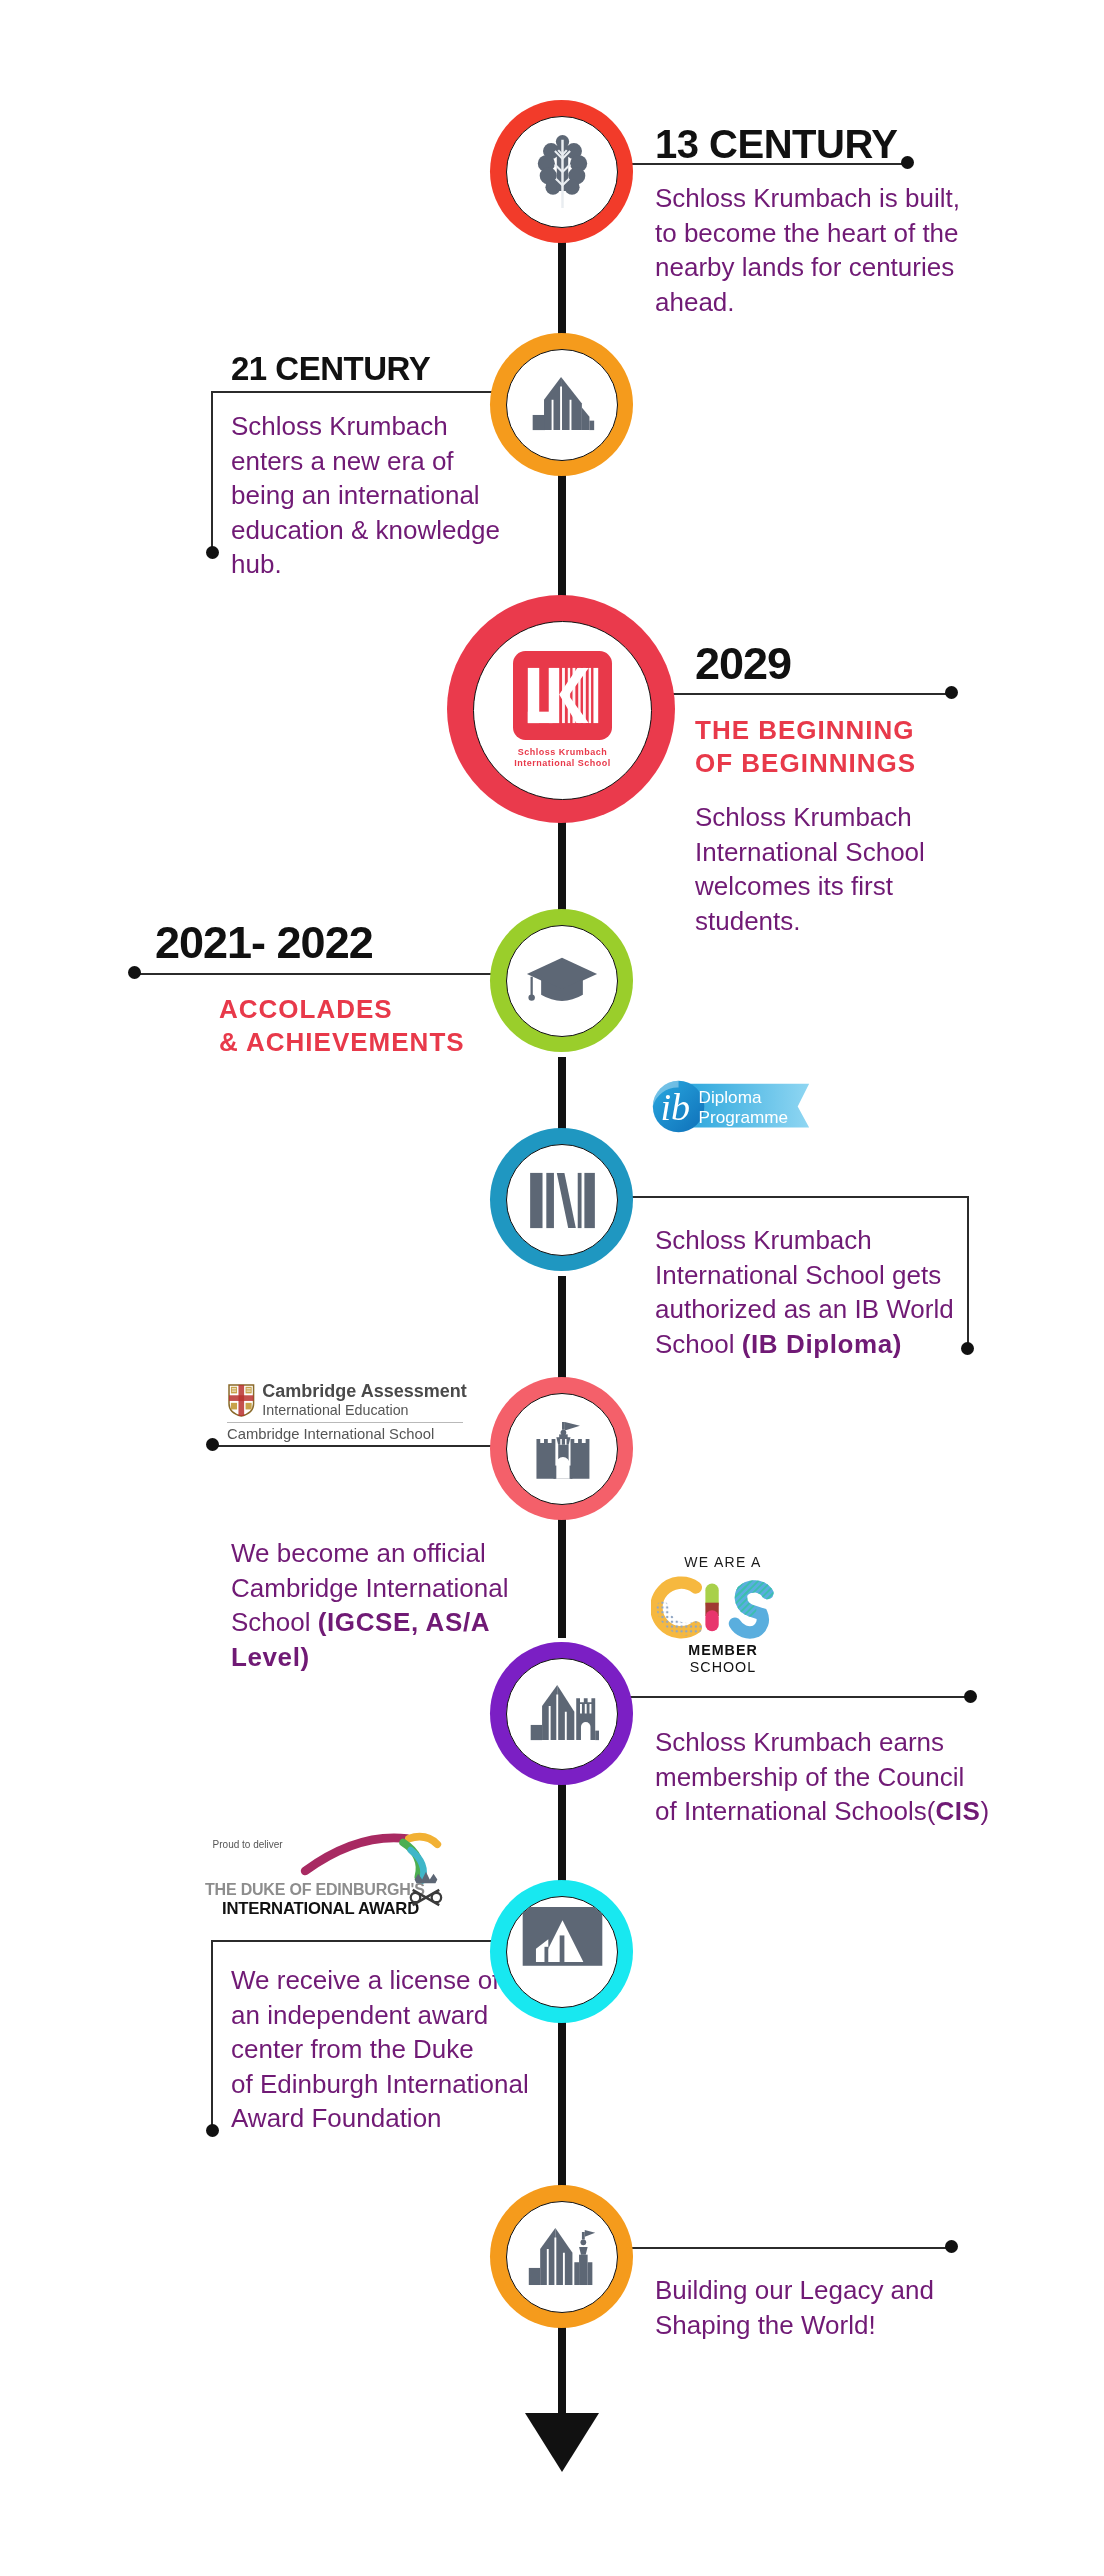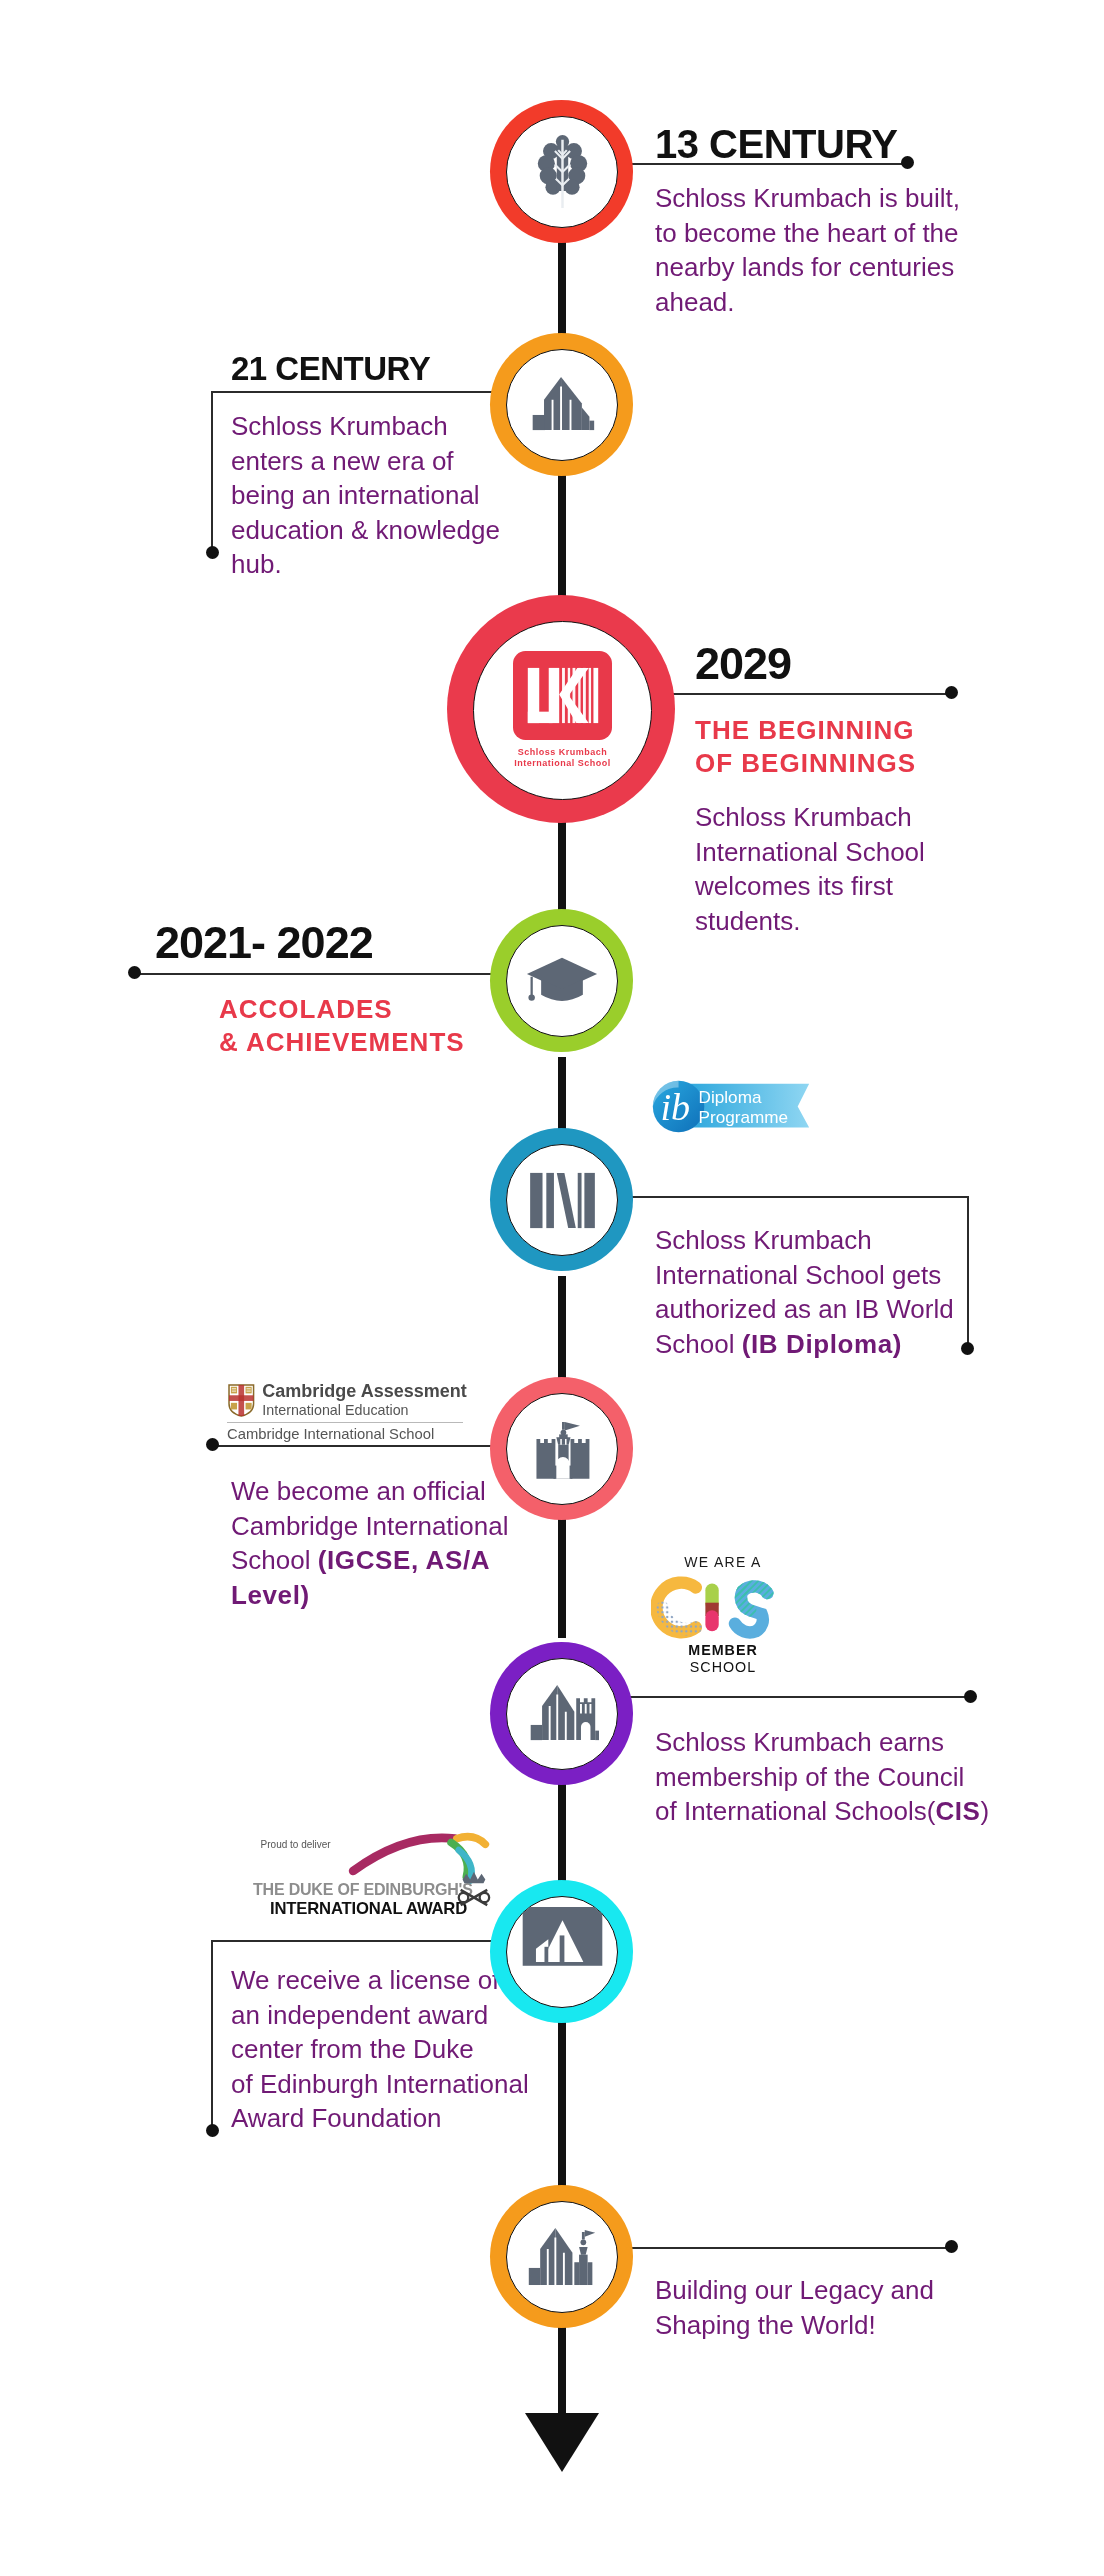--- a/index.html
+++ b/index.html
@@ -58,21 +58,21 @@
   .cam-l1{font-size:18px;font-weight:bold;color:#4a4a4a;white-space:nowrap;}
   .cam-l2{font-size:14.3px;color:#555;white-space:nowrap;}
   .cam-rule{border-top:1.1px solid #b9b9b9;margin:3.8px 0 2.9px 0;width:236px;}
   .cam-l3{font-size:14.8px;color:#555;white-space:nowrap;}
 
   .cis-wrap{width:152px;text-align:center;}
   .cis-top{font-size:14px;color:#1a1a1a;letter-spacing:1.3px;}
   .cis-bot{font-size:14.3px;color:#111;letter-spacing:1px;line-height:1.22;margin-top:1px;}
   .cis-bot .b{font-weight:bold;}
 
-  .dofe-wrap{width:243px;margin-left:48px;}
+  .dofe-wrap{width:243px;}
   .dofe-proud{font-size:10px;color:#555;position:absolute;left:7.6px;top:1.9px;}
   .dofe-t1{font-size:16px;font-weight:bold;color:#8d8d8d;letter-spacing:-0.2px;white-space:nowrap;}
   .dofe-t2{font-size:16.7px;font-weight:bold;color:#111;letter-spacing:-0.2px;white-space:nowrap;}
 </style>
 </head>
 <body>
 
 <div class="stage">
 
   <div class="spine" style="top:205px;height:141px;"></div>
@@ -281,21 +281,21 @@
       <div class="cam-txt">
         <div class="cam-l1">Cambridge Assessment</div>
         <div class="cam-l2">International Education</div>
       </div>
     </div>
     <div class="cam-rule"></div>
     <div class="cam-l3">Cambridge International School</div>
   </div>
   <div class="hline" style="left:211px;top:1445px;width:281px;"></div>
   <div class="dot" style="left:206px;top:1438px;"></div>
-  <div class="body" style="left:231px;top:1474px;width:333px;">
+  <div class="body" style="left:231px;top:1536px;width:333px;">
     <span style="white-space:pre-line;">We become an official
 Cambridge International
 School </span><b>(IGCSE, AS/A Level)</b>
   </div>
 
   <div class="node" style="left:490px;top:1642px;width:143px;height:143px;background:#7b1fc4;">
     <div class="inner" style="left:16px;top:16px;width:110px;height:110px;">
       <svg width="74" height="63" viewBox="0 0 78 66">
         <g fill="#5d6775">
           <path d="M34 2 L52 30 L52 60 L34 60 Z"></path>

